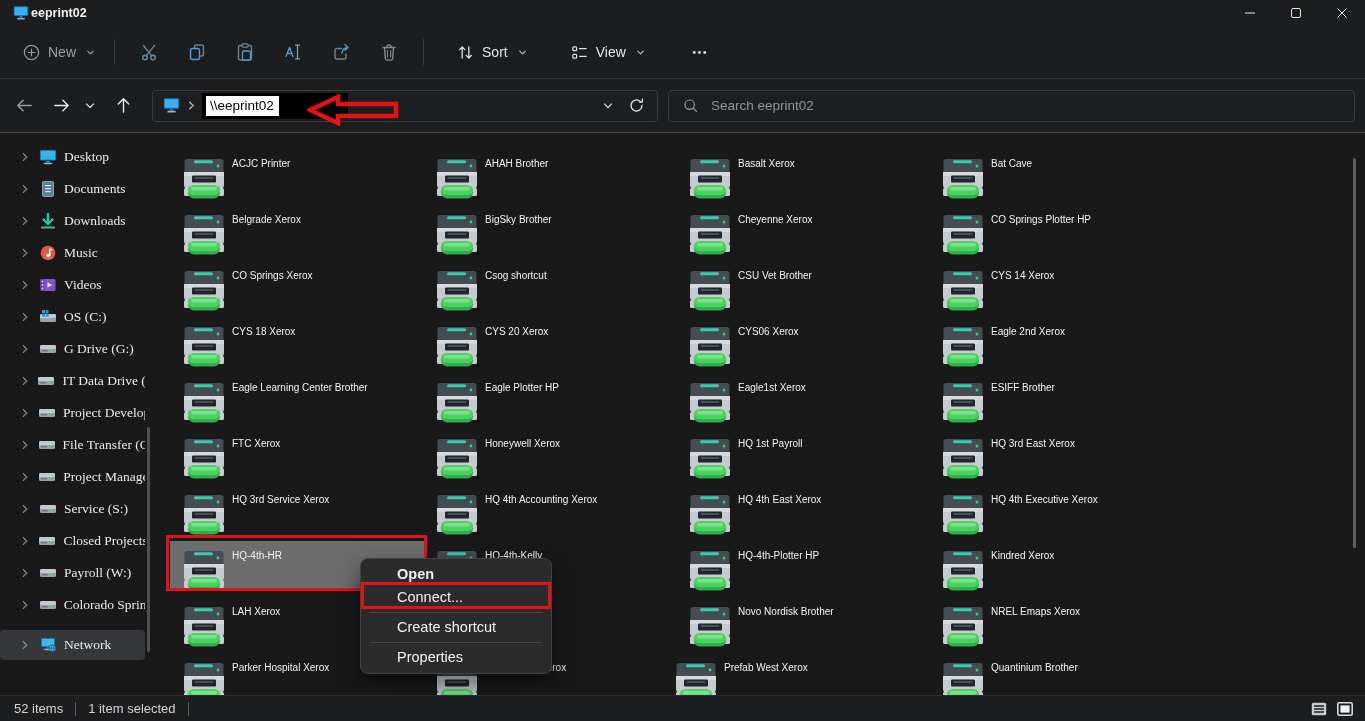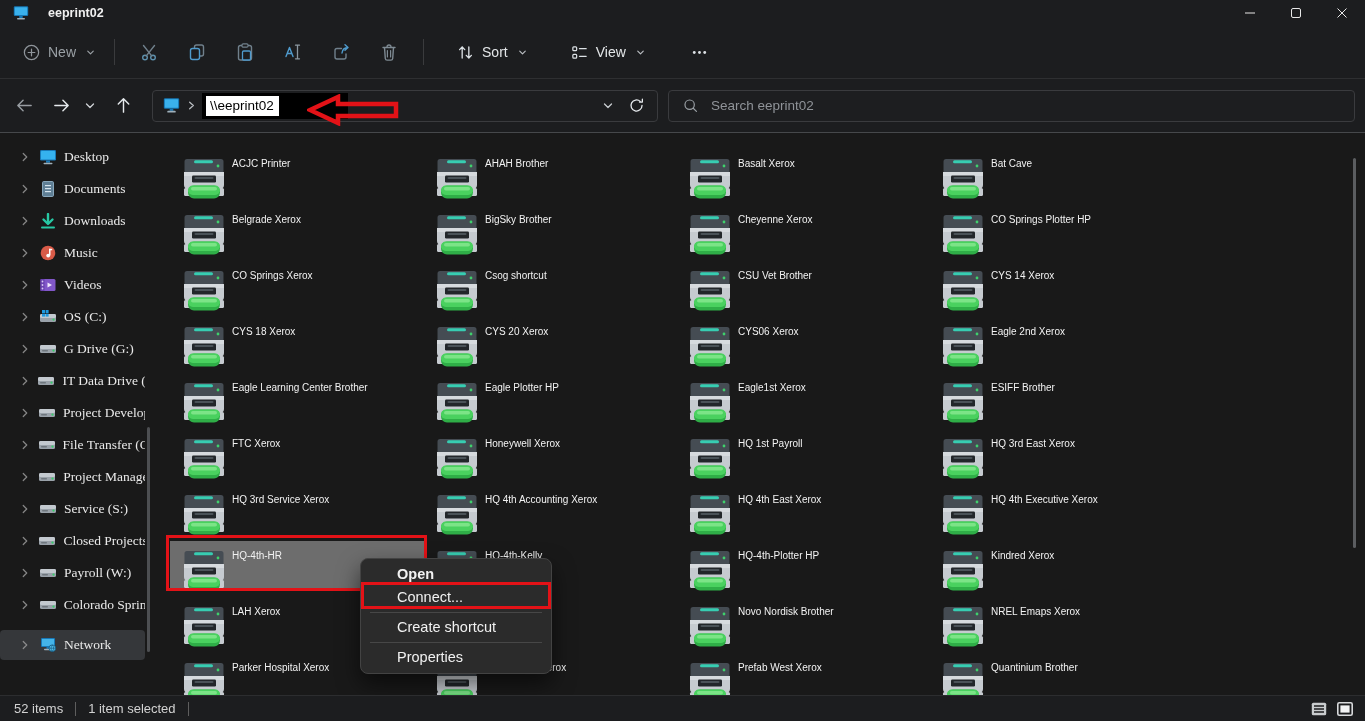--- a/index.html
+++ b/index.html
@@ -5,21 +5,21 @@
   * { margin:0; padding:0; box-sizing:border-box; }
   html,body { width:1365px; height:721px; overflow:hidden; background:#191919;
     font-family:"Liberation Sans","DejaVu Sans",sans-serif; color:#ececec; }
   #app { position:relative; width:1365px; height:721px; background:#191919; border-bottom:1px solid #4c4c4c; }
   svg { display:block; }
 
   
   #titlebar { position:absolute; left:0; top:0; width:1365px; height:26px; background:#1c1d1f;
     display:flex; align-items:center; }
   #titlebar .app-ic { margin-left:13px; width:16px; height:16px; }
-  #titlebar .t-title { margin-left:19px; font-size:12.5px; font-weight:bold; color:#f0f0f0; }
+  #titlebar .t-title { margin-left:2px; font-size:12.5px; font-weight:bold; color:#f0f0f0; }
   .wctrls { position:absolute; right:0; top:0; height:26px; display:flex; }
   .wctrl { width:46px; height:26px; display:flex; align-items:center; justify-content:center; }
 
   
   #toolbar { position:absolute; left:0; top:26px; width:1365px; height:53px; background:#1c1d1f;
     border-bottom:1px solid #2e2f31; display:flex; align-items:center; }
   .tbtn { display:flex; align-items:center; height:36px; border-radius:4px; padding:0 8px; }
   .tbtn .lbl { font-size:14px; margin:0 7px; }
   #new-btn { margin-left:14px; color:#9aa0a5; }
   #new-btn .lbl { color:#9aa0a5; }
@@ -1083,21 +1083,21 @@
               <rect x="10" y="17.5" width="24" height="7" rx="1.2" fill="#22262a"></rect>
               <rect x="12.5" y="19" width="19" height="2" rx="1" fill="#4a5258"></rect>
               <rect x="2" y="30" width="40" height="8" rx="1.5" fill="#c6cbd0"></rect>
               <rect x="6" y="27.5" width="32" height="13" rx="6" fill="#2fae47"></rect>
               <rect x="6" y="27.5" width="32" height="9.5" rx="4.7" fill="#4ad15f"></rect>
               <rect x="9" y="29" width="26" height="3.5" rx="1.75" fill="#7ce487"></rect>
             </svg>
           </span>
           <span class="plabel">Novo Nordisk Brother</span>
         </div>
-        <div class="gcell" style="left: 525px; top: 527px;">
+        <div class="gcell" style="left: 511px; top: 527px;">
           <span class="picon">
             <svg viewBox="0 0 44 42" width="44" height="42">
               <path d="M5 1 h34 a2.5 2.5 0 0 1 2.5 2.5 V14 H2.5 V3.5 A2.5 2.5 0 0 1 5 1 Z" fill="#454c53"></path>
               <rect x="12" y="2.2" width="19" height="3" rx="1.5" fill="#37cdb2"></rect>
               <circle cx="36" cy="8" r="1.4" fill="#3fd16c"></circle>
               <path d="M2 14 h40 v13 a3.5 3.5 0 0 1 -3.5 3.5 h-33 A3.5 3.5 0 0 1 2 27 Z" fill="#c6cbd0"></path>
               <path d="M2 14 h40 v4 H2 Z" fill="#d6dade"></path>
               <rect x="10" y="17.5" width="24" height="7" rx="1.2" fill="#22262a"></rect>
               <rect x="12.5" y="19" width="19" height="2" rx="1" fill="#4a5258"></rect>
               <rect x="2" y="30" width="40" height="8" rx="1.5" fill="#c6cbd0"></rect>

